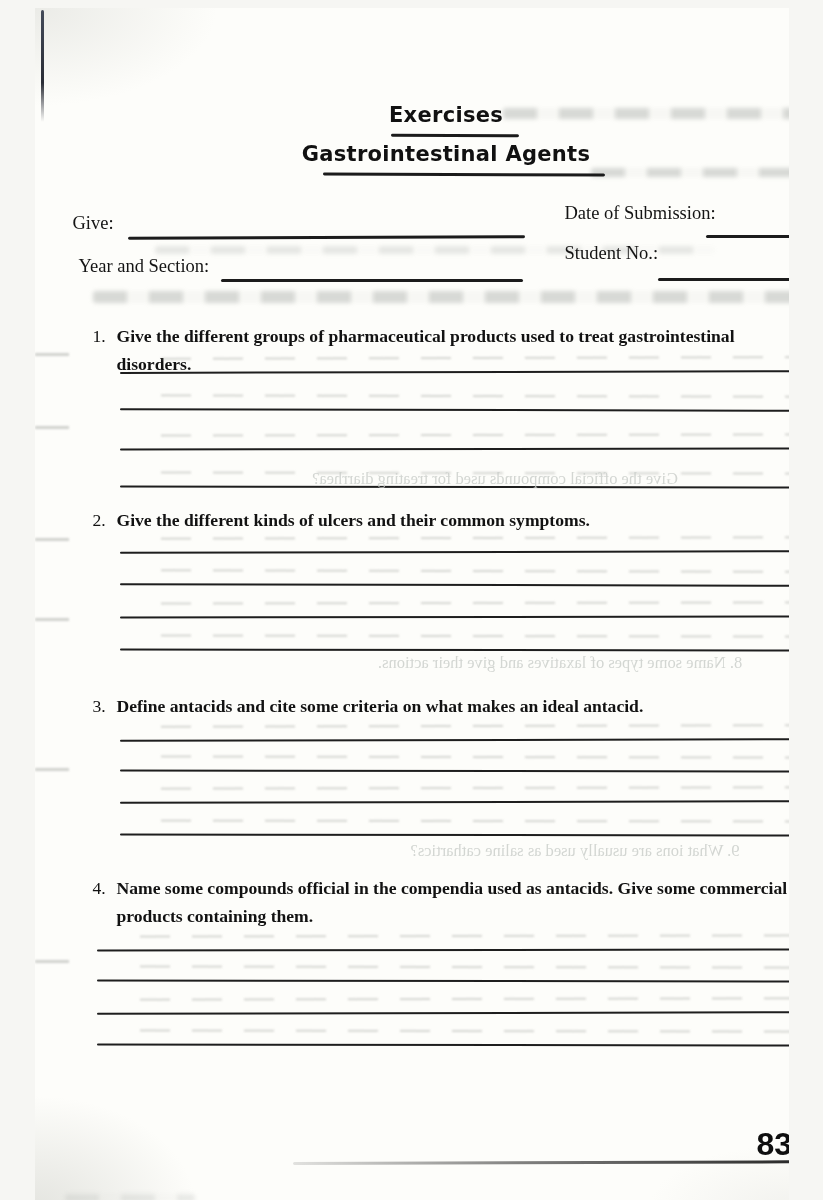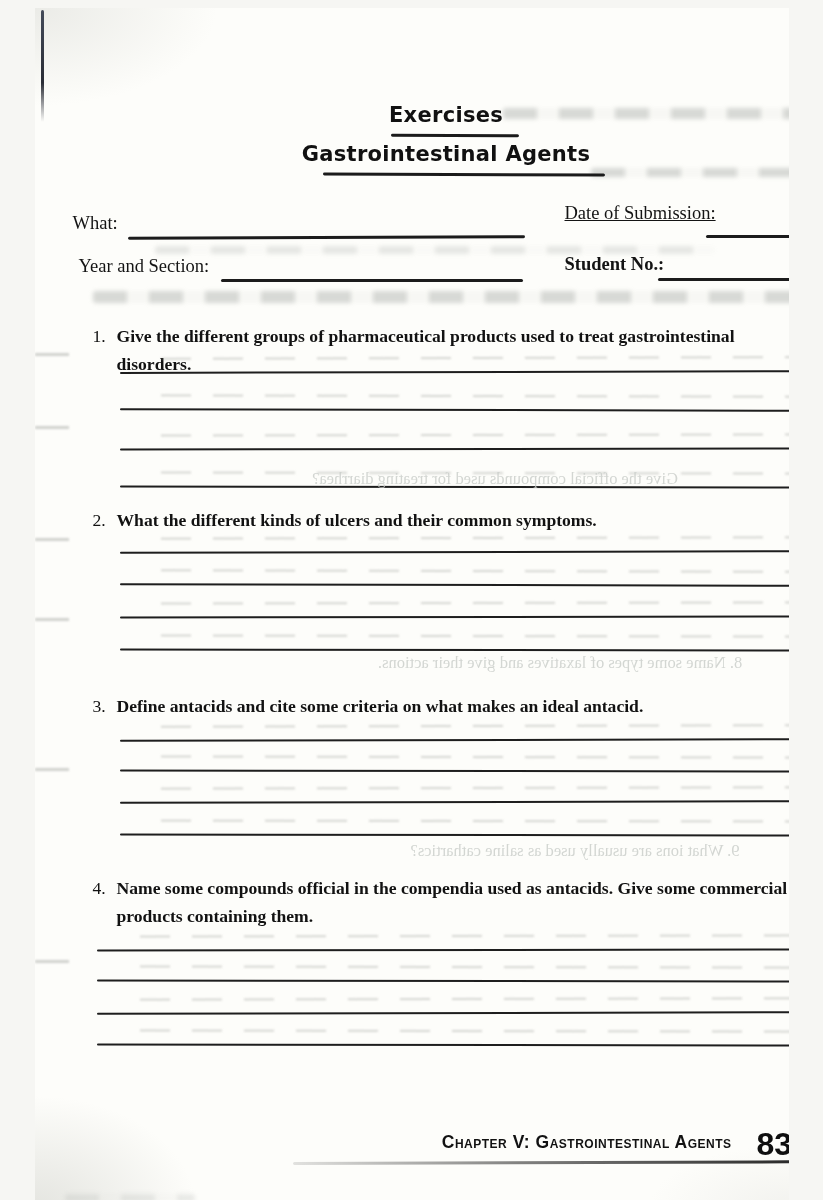--- a/index.html
+++ b/index.html
@@ -72,44 +72,44 @@
   <div class="edge-dash" style="top:530px;"></div>
   <div class="edge-dash" style="top:610px;"></div>
   <div class="edge-dash" style="top:760px;"></div>
   <div class="edge-dash" style="top:952px;"></div>
 
   <div class="title t1">Exercises</div>
   <div class="rule u1"></div>
   <div class="title t2">Gastrointestinal Agents</div>
   <div class="rule u2"></div>
 
-  <div class="flabel" style="top:205px; left:38px;">What:</div>
+  <div class="flabel" style="top:205px; left:38px;">Give:</div>
   <div class="fline" style="top:228px; left:93px; width:397px; transform:rotate(-.2deg);"></div>
-  <div class="flabel" style="top:195px; left:530px;text-decoration:underline;">Date of Submission:</div>
+  <div class="flabel" style="top:195px; left:530px;">Date of Submission:</div>
   <div class="fline" style="top:227px; left:671px; width:101px;"></div>
 
   <div class="flabel" style="top:248px; left:44px;">Year and Section:</div>
   <div class="fline" style="top:271px; left:186px; width:302px;"></div>
-  <div class="flabel" style="top:246px; left:530px;font-weight:bold;">Student No.:</div>
+  <div class="flabel" style="top:235px; left:530px;">Student No.:</div>
   <div class="fline" style="top:270px; left:623px; width:148px;"></div>
 
   <div class="q" style="top:314px; left:58px; width:714px;">
     <span class="qnum">1.</span>
     <span class="qtext">Give the different groups of pharmaceutical products used to treat gastrointestinal disorders.</span>
   </div>
   <div class="aline" style="top:363px; left:85px; width:686px; transform:rotate(-.15deg);"></div>
   <div class="aline" style="top:401px; left:85px; width:686px; transform:rotate(.12deg);"></div>
   <div class="aline" style="top:440px; left:85px; width:686px; transform:rotate(-.1deg);"></div>
   <div class="aline" style="top:478px; left:85px; width:686px; transform:rotate(.1deg);"></div>
 
   <div class="bleed" style="top:461px; left:250px; width:420px;">Give the official compounds used for treating diarrhea?</div>
 
   <div class="q" style="top:498px; left:58px; width:714px;">
     <span class="qnum">2.</span>
-    <span class="qtext">What the different kinds of ulcers and their common symptoms.</span>
+    <span class="qtext">Give the different kinds of ulcers and their common symptoms.</span>
   </div>
   <div class="aline" style="top:543px; left:85px; width:686px; transform:rotate(-.12deg);"></div>
   <div class="aline" style="top:576px; left:85px; width:686px; transform:rotate(.14deg);"></div>
   <div class="aline" style="top:608px; left:85px; width:686px; transform:rotate(-.1deg);"></div>
   <div class="aline" style="top:641px; left:85px; width:686px; transform:rotate(.1deg);"></div>
 
   <div class="bleed" style="top:645px; left:300px; width:450px;">8.  Name some types of laxatives and give their actions.</div>
 
   <div class="q" style="top:684px; left:58px; width:714px;">
     <span class="qnum">3.</span>
@@ -124,17 +124,16 @@
 
   <div class="q" style="top:866px; left:58px; width:714px;">
     <span class="qnum">4.</span>
     <span class="qtext">Name some compounds official in the compendia used as antacids. Give some commercial products containing them.</span>
   </div>
   <div class="aline" style="top:941px; left:62px; width:716px; transform:rotate(-.1deg);"></div>
   <div class="aline" style="top:972px; left:62px; width:716px; transform:rotate(.1deg);"></div>
   <div class="aline" style="top:1004px; left:62px; width:716px; transform:rotate(-.12deg);"></div>
   <div class="aline" style="top:1036px; left:62px; width:716px; transform:rotate(.1deg);"></div>
 
-  <div class="footer-text">Chapter V:  Gastrointestinal Agents</div>
   <div class="page-num">83</div>
   <div class="footer-rule"></div>
 
 </div>
 
 </body></html>

